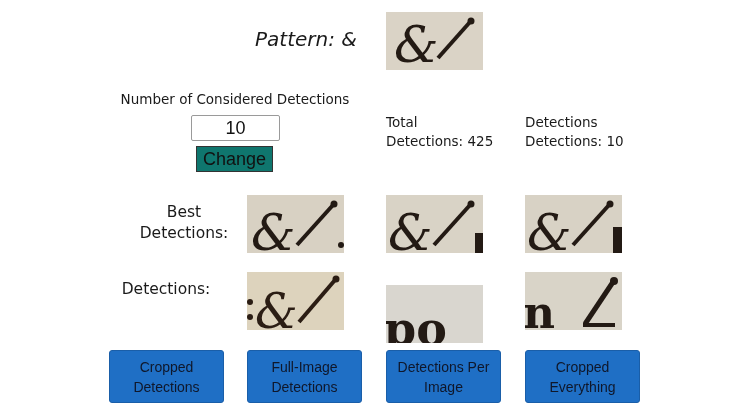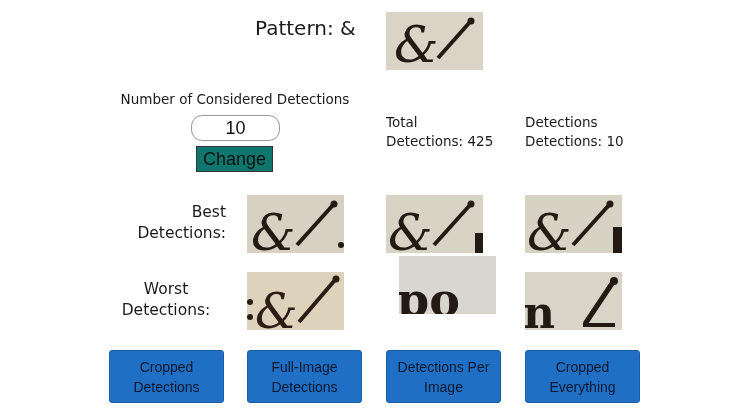--- a/index.html
+++ b/index.html
@@ -1,24 +1,24 @@
 <!DOCTYPE html>
 <html><head>
 <meta charset="utf-8">
 <style>
   html, body { margin:0; padding:0; background:#ffffff; }
   body { width:733px; height:414px; position:relative; overflow:hidden;
          font-family:"DejaVu Sans", sans-serif; color:#1a1a1a; }
   .abs { position:absolute; }
-  .title { left:255px; top:16px; font-size:20px; white-space:nowrap; }
+  .title { left:255px; top:27px; font-size:20px; font-style:italic; white-space:nowrap; }
   .patch { position:absolute; width:97px; height:58px; background:#dcd6c9; overflow:hidden; }
   .patch svg { width:100%; height:100%; display:block; }
   .label-num { left:100px; top:91px; width:270px; text-align:center; font-size:13.5px; }
   .num-input { left:191px; top:115px; width:89px; height:26px; box-sizing:border-box;
-               border:1px solid #9a9a9a; border-radius:11px; text-align:center;
+               border:1px solid #9a9a9a; border-radius:2px; text-align:center;
                font-family:"Liberation Sans", sans-serif; font-size:18px; padding:12px; background:#fff; color:#111; }
   .change-btn { left:196px; top:146px; width:77px; height:26px; box-sizing:border-box;
                 border:1px solid #333; background:#0f766e; font-family:"Liberation Sans", sans-serif;
                 font-size:18px; padding:0; color:#111; }
   .stat { font-size:13.5px; line-height:19px; }
   .rowlabel { width:120px; text-align:center; font-size:15.5px; line-height:21px; }
   .btn { position:absolute; top:350px; width:115px; height:53px; box-sizing:border-box;
          background:#1f6fc5; border:1px solid #1a5ea8; border-radius:3px; color:#0f172a;
          font-family:"Liberation Sans", sans-serif; font-size:14px; line-height:20px;
          display:flex; align-items:center; justify-content:center; text-align:center; padding:0 4px; }
@@ -43,21 +43,21 @@
 
 <div class="abs stat" style="left:386px;top:113px;">
   <div>Total</div>
   <div>Detections: 425</div>
 </div>
 <div class="abs stat" style="left:525px;top:113px;">
   <div>Detections</div>
   <div>Detections: 10</div>
 </div>
 
-<div class="abs rowlabel" style="left:106px;top:202px;text-align:right;">
+<div class="abs rowlabel" style="left:124px;top:202px;">
   <div>Best</div>
   <div>Detections:</div>
 </div>
 <div class="patch" style="left:247px;top:195px;">
   <svg viewBox="0 0 97 58">
       <rect width="97" height="58" fill="#d8d1c3"></rect>
     <text x="4" y="55" font-family="DejaVu Serif, serif" font-style="italic" font-size="50" fill="#231a14">&amp;</text>
     <line x1="50" y1="50" x2="86" y2="10" stroke="#231a14" stroke-width="4"></line>
     <circle cx="87" cy="9" r="3.5" fill="#231a14"></circle>
       <circle cx="94" cy="50" r="3" fill="#231a14"></circle>
@@ -76,34 +76,33 @@
   <svg viewBox="0 0 97 58">
       <rect width="97" height="58" fill="#d8d2c5"></rect>
     <text x="2" y="55" font-family="DejaVu Serif, serif" font-style="italic" font-size="50" fill="#231a14">&amp;</text>
     <line x1="48" y1="50" x2="84" y2="10" stroke="#231a14" stroke-width="4"></line>
     <circle cx="85" cy="9" r="3.5" fill="#231a14"></circle>
       <rect x="88" y="32" width="9" height="26" fill="#231a14"></rect>
   </svg>
 </div>
 
 <div class="abs rowlabel" style="left:106px;top:279px;">
-  <div>Worst</div>
   <div>Detections:</div>
 </div>
 <div class="patch" style="left:247px;top:272px;">
   <svg viewBox="0 0 97 58">
       <rect width="97" height="58" fill="#ddd3bd"></rect>
     <circle cx="3" cy="30" r="3" fill="#2b1d14"></circle>
       <circle cx="3" cy="45" r="3" fill="#2b1d14"></circle>
     <text x="8" y="56" font-family="DejaVu Serif, serif" font-style="italic" font-size="48" fill="#2b1d14">&amp;</text>
     <line x1="52" y1="50" x2="88" y2="8" stroke="#2b1d14" stroke-width="4"></line>
     <circle cx="89" cy="7" r="3.5" fill="#2b1d14"></circle>
   </svg>
 </div>
-<div class="patch" style="left:386px;top:256px;margin-left:13px;">
+<div class="patch" style="left:386px;top:285px;">
   <svg viewBox="0 0 97 58">
       <rect width="97" height="58" fill="#d9d6cf"></rect>
     <text x="-2" y="60" font-family="DejaVu Serif, serif" font-weight="bold" font-size="46" fill="#231a14">po</text>
   </svg>
 </div>
 <div class="patch" style="left:525px;top:272px;">
   <svg viewBox="0 0 97 58">
       <rect width="97" height="58" fill="#d9d4c8"></rect>
     <text x="-2" y="56" font-family="DejaVu Serif, serif" font-weight="bold" font-size="44" fill="#231a14">n</text>
     <line x1="60" y1="52" x2="88" y2="10" stroke="#231a14" stroke-width="5"></line>

